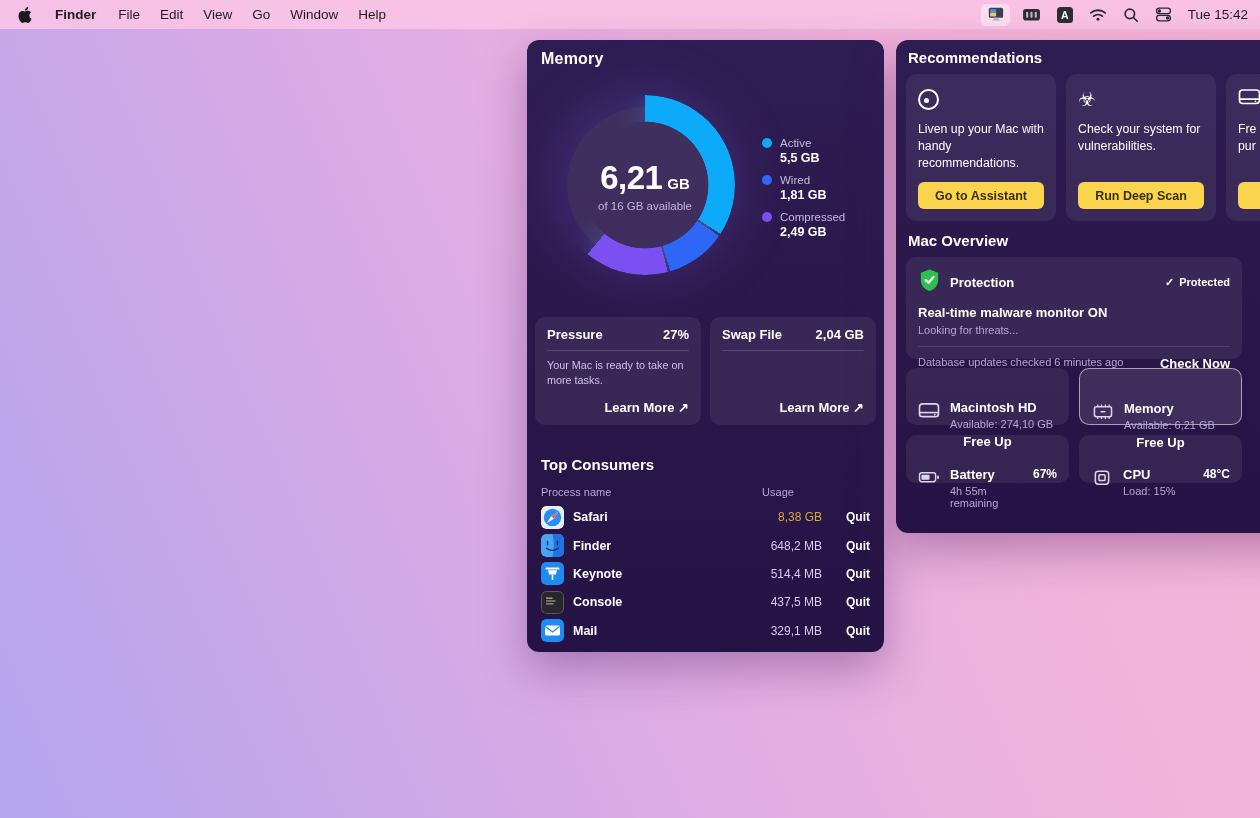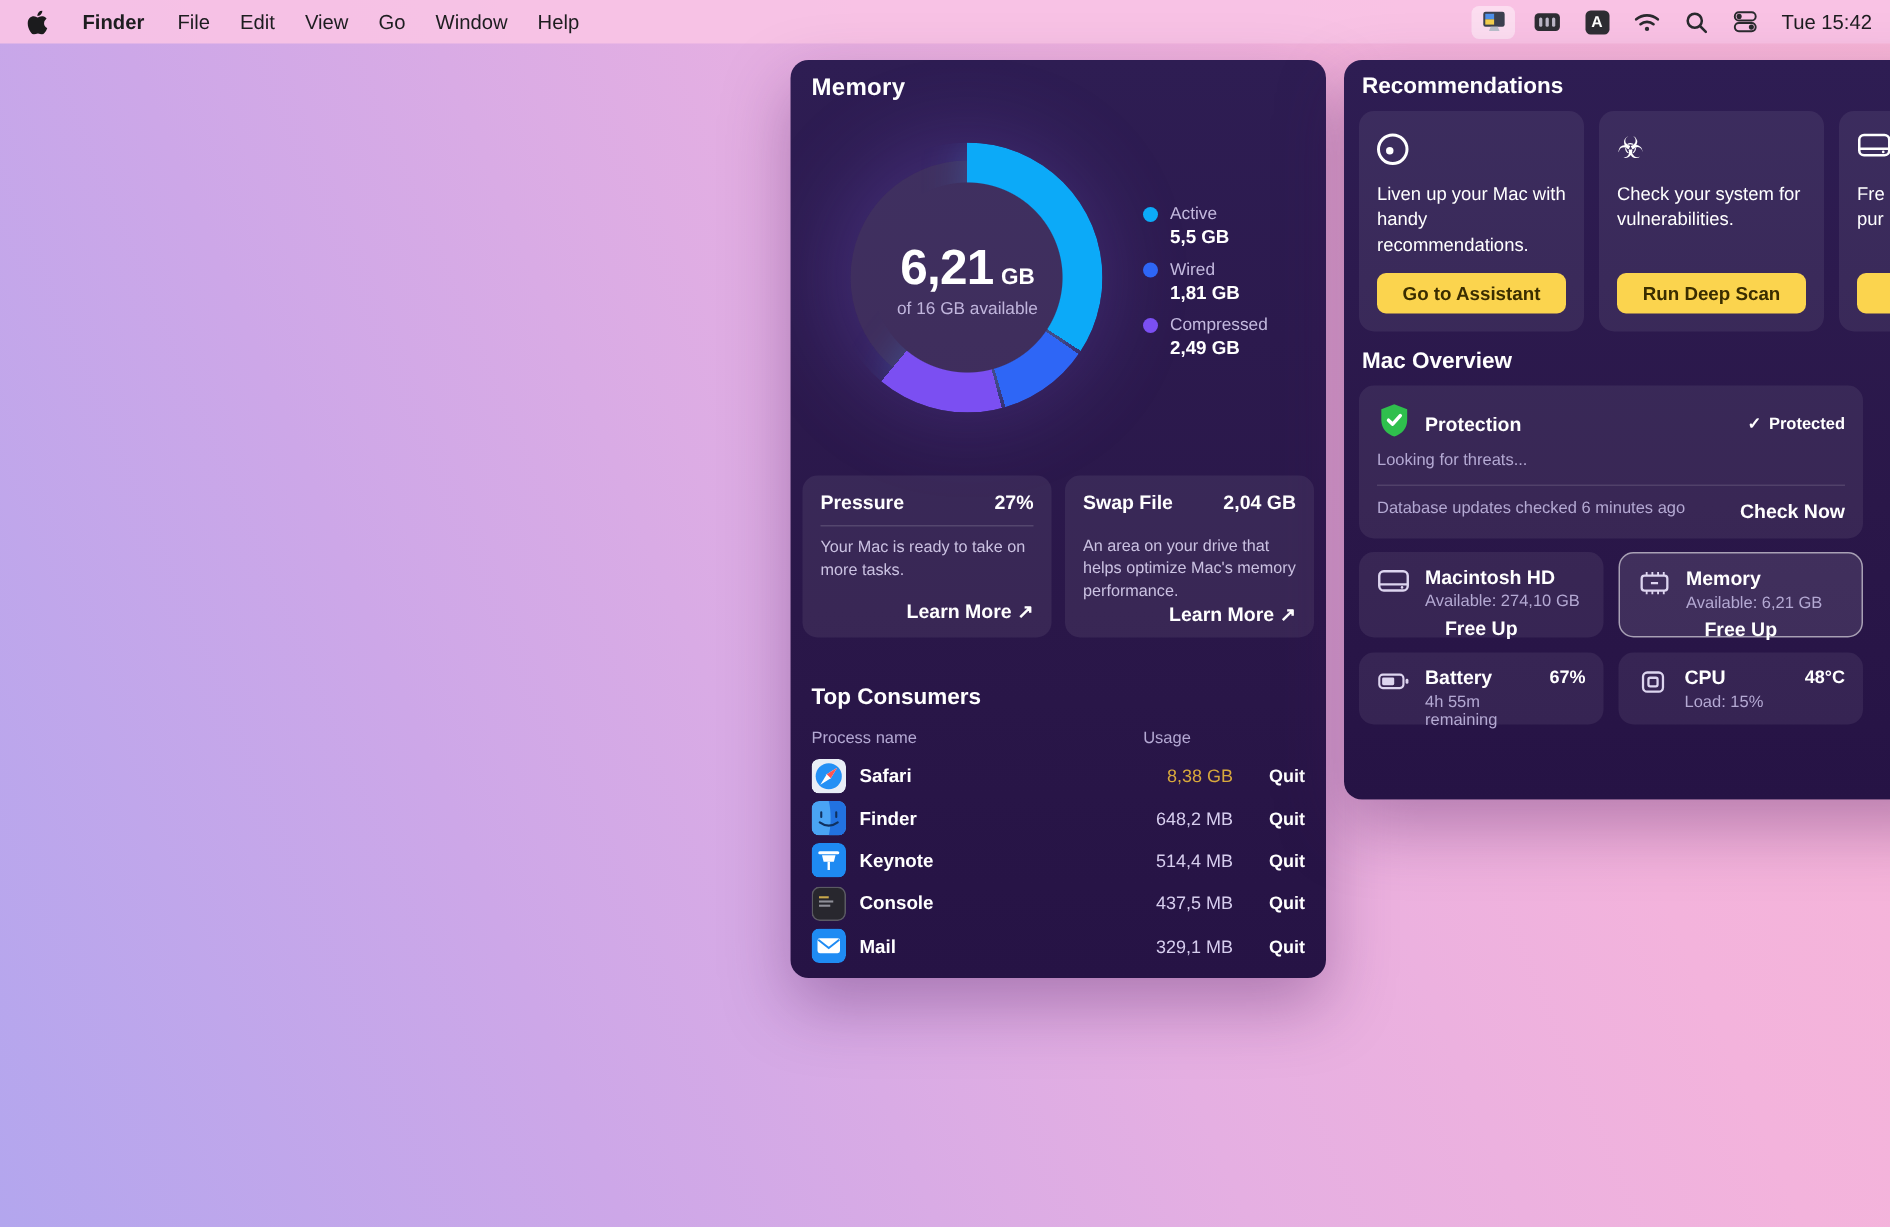--- a/index.html
+++ b/index.html
@@ -125,21 +125,21 @@
   .prot-foot { display:flex; margin-top:10px; padding-top:9px; border-top:1px solid rgba(255,255,255,.12); }
   .prot-db { font-size:11px; color:#b4a9d3; }
   .prot-check { margin-left:auto; font-size:13px; font-weight:bold; cursor:default; }
 
   #tiles { position:absolute; left:10px; top:328px; width:336px; }
   .tile {
     position:absolute; background:rgba(255,255,255,.07); border-radius:10px;
     padding:9px 12px; width:163px;
   }
   .tile.highlighted { border:1.5px solid rgba(255,255,255,.55); background:rgba(255,255,255,.11); }
-  .tile-row { display:flex; align-items:flex-start; }
+  .tile-row { display:flex; align-items:flex-start;margin-top:23px; }
   .tile-ic { width:22px; flex:none; margin:1px 10px 0 0; color:#ddd5ef; }
   .tile-t { font-size:13px; font-weight:bold; }
   .tile-s { font-size:11px; color:#b4a9d3; margin-top:3px; }
   .tile-v { margin-left:auto; font-size:12px; font-weight:bold; }
   .tile-action { text-align:center; font-size:13px; font-weight:bold; margin-top:4px; cursor:default; }
   #tile-hd, #tile-mem { top:0; height:57px; }
   #tile-bat, #tile-cpu { top:67px; height:48px; }
   #tile-hd, #tile-bat { left:0; } #tile-mem, #tile-cpu { left:173px; }
 
   #rp-footer {
@@ -266,21 +266,20 @@
       <span>Learn More</span> <span>↗</span>
     </div>
   </div>
 
   <div class="info-card" id="card-swap">
     <div class="ic-head">
       <span>Swap File</span>
       <span>2,04 GB</span>
     </div>
     <div class="ic-div"></div>
-    <div class="ic-body">An area on your drive that helps optimize Mac's memory performance.</div>
     <div class="ic-link">
       <span>Learn More</span> <span>↗</span>
     </div>
   </div>
 
   <div class="h2" id="tc-title">Top Consumers</div>
   <div class="tc-header">
     <span>Process name</span>
     <span class="col-usage">Usage</span>
     <span class="col-q"></span>
@@ -401,20 +400,21 @@
             <path d="M12 1.5 L21 5 V12.5 C21 18.3 17.3 22.3 12 24 C6.7 22.3 3 18.3 3 12.5 V5 Z" fill="#2fbf4d"></path>
             <path d="M8 12.6 L10.9 15.4 L16.2 9.4" stroke="#fff" stroke-width="2.4" fill="none" stroke-linecap="round" stroke-linejoin="round"></path>
           </svg>
       </span>
       <span class="prot-title">Protection</span>
       <span class="prot-status">
         <span>✓</span>
         <span>Protected</span>
       </span>
     </div>
+    <div class="prot-monitor">Real-time malware monitor ON</div>
     <div class="prot-scan">Looking for threats...</div>
     <div class="prot-foot">
       <span class="prot-db">Database updates checked 6 minutes ago</span>
       <span class="prot-check">Check Now</span>
     </div>
   </div>
 
   <div id="tiles">
     <div class="tile" id="tile-hd">
       <div class="tile-row">

